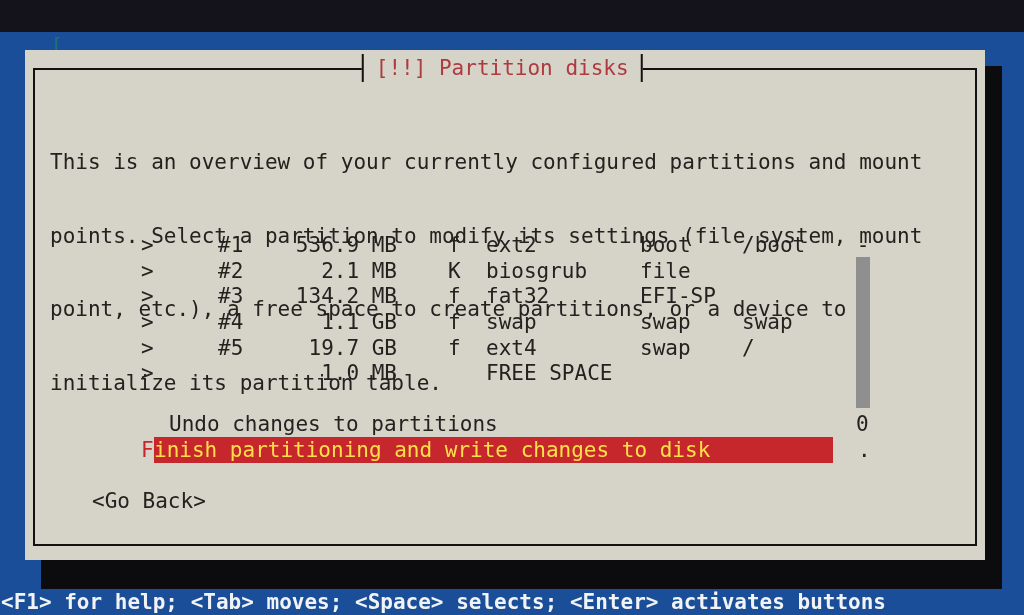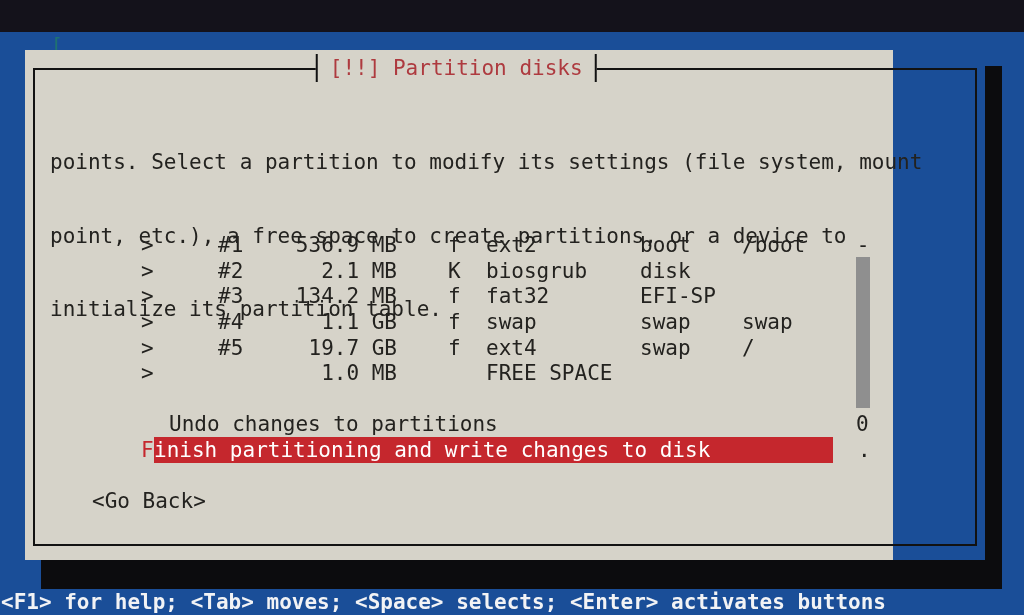--- a/index.html
+++ b/index.html
@@ -14,21 +14,21 @@
   .tb-session{position:absolute;left:170px;}
   .tb-paren{color:#a93a42;}
   .tb-sess-name{color:#dddbd7;}
   .tb-windows{color:#d3d1cd;}
   .tb-right{position:absolute;right:5px;}
   .tb-bracket{color:#1f7272;}
   .tb-date{color:#2d5d9e;}
   .tb-time{color:#eeeeec;}
 
   
-  .dialog{position:absolute;left:25px;top:50px;width:868px;height:510px;background:#d6d3c9;
+  .dialog{position:absolute;left:25px;top:50px;width:960px;height:510px;background:#d6d3c9;
           font-size:21px;color:#23221f;}
   .frame{position:absolute;left:8px;top:18px;width:940px;height:474px;border:2px solid #121212;}
   .dlg-title{position:absolute;top:4px;left:50%;transform:translateX(-51%);height:28px;
              line-height:28px;background:#d6d3c9;border-left:2px solid #121212;border-right:2px solid #121212;
              padding:0 12px;color:#ae3a3f;white-space:pre;}
   .intro{position:absolute;left:25px;top:52px;white-space:pre;}
   .intro div{height:25.65px;line-height:25.65px;}
 
   .row{position:absolute;left:0;width:960px;height:26px;line-height:26px;white-space:pre;}
   .row span{position:absolute;top:0;}
@@ -37,21 +37,21 @@
   .f-size{left:257px;width:115px;text-align:right;}
   .f-flag{left:423px;}
   .f-fs{left:461px;}
   .f-label{left:615px;}
   .f-mount{left:717px;}
   .r0{top:182px}.r1{top:208px}.r2{top:233px}.r3{top:259px}.r4{top:285px}.r5{top:310px}
   .row-undo{top:361px;}
   .row-undo .f-text{left:116px;margin-left:28px;}
   .row-finish{top:387px;}
   .row-finish .first{left:116px;color:#c5272d;}
-  .row-finish .bar{left:129px;width:679px;height:26px;background:#c5272d;color:#ffffff;}
+  .row-finish .bar{left:129px;width:679px;height:26px;background:#c5272d;color:#fde047;}
   .goback{position:absolute;left:67px;top:438px;height:26px;line-height:26px;white-space:pre;}
 
   
   .sb-dash{position:absolute;left:830px;top:182px;width:16px;height:26px;line-height:26px;text-align:center;}
   .sb-thumb{position:absolute;left:831px;top:207px;width:14px;height:151px;background:#8f8f8f;}
   .sb-zero{position:absolute;left:831px;top:361px;width:16px;height:26px;line-height:26px;}
   .sb-dot{position:absolute;left:833px;top:387px;width:16px;height:26px;line-height:26px;}
 
   
   .shadow-right{position:absolute;left:985px;top:66px;width:17px;height:494px;background:#0c0c0e;}
@@ -73,41 +73,42 @@
   </div>
 
   <div class="shadow-right"></div>
   <div class="shadow-bottom"></div>
 
   <div class="dialog">
     <div class="frame"></div>
     <div class="dlg-title">[!!] Partition disks</div>
 
     <div class="intro">
+      <div>This is an overview of your currently configured partitions and mount</div>
       <div>points. Select a partition to modify its settings (file system, mount</div>
       <div>point, etc.), a free space to create partitions, or a device to</div>
       <div>initialize its partition table.</div>
     </div>
 
     <div class="row r0">
       <span class="f-mark">&gt;</span>
       <span class="f-num">#1</span>
       <span class="f-size">536.9 MB</span>
       <span class="f-flag">f</span>
       <span class="f-fs">ext2</span>
       <span class="f-label">boot</span>
       <span class="f-mount">/boot</span>
     </div>
     <div class="row r1">
       <span class="f-mark">&gt;</span>
       <span class="f-num">#2</span>
       <span class="f-size">2.1 MB</span>
       <span class="f-flag">K</span>
       <span class="f-fs">biosgrub</span>
-      <span class="f-label">disk</span>
+      <span class="f-label">file</span>
       <span class="f-mount"></span>
     </div>
     <div class="row r2">
       <span class="f-mark">&gt;</span>
       <span class="f-num">#3</span>
       <span class="f-size">134.2 MB</span>
       <span class="f-flag">f</span>
       <span class="f-fs">fat32</span>
       <span class="f-label">EFI-SP</span>
       <span class="f-mount"></span>

